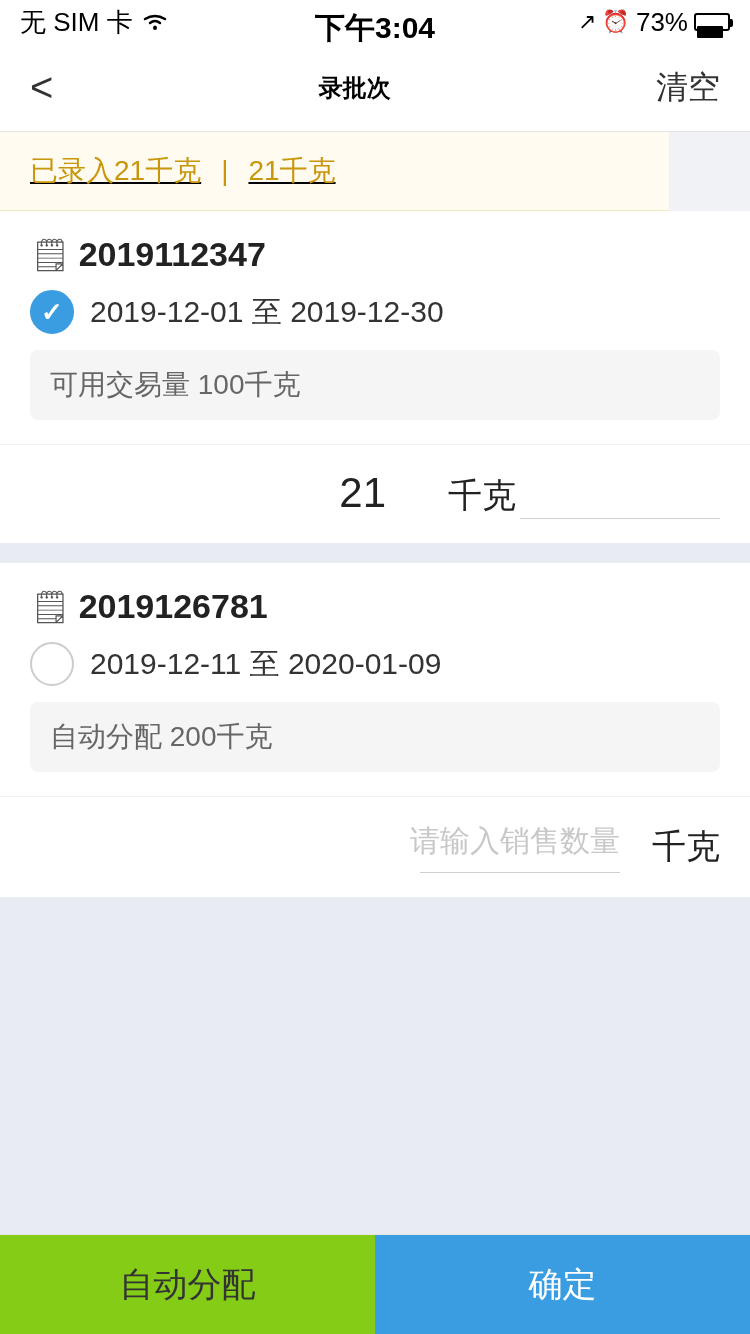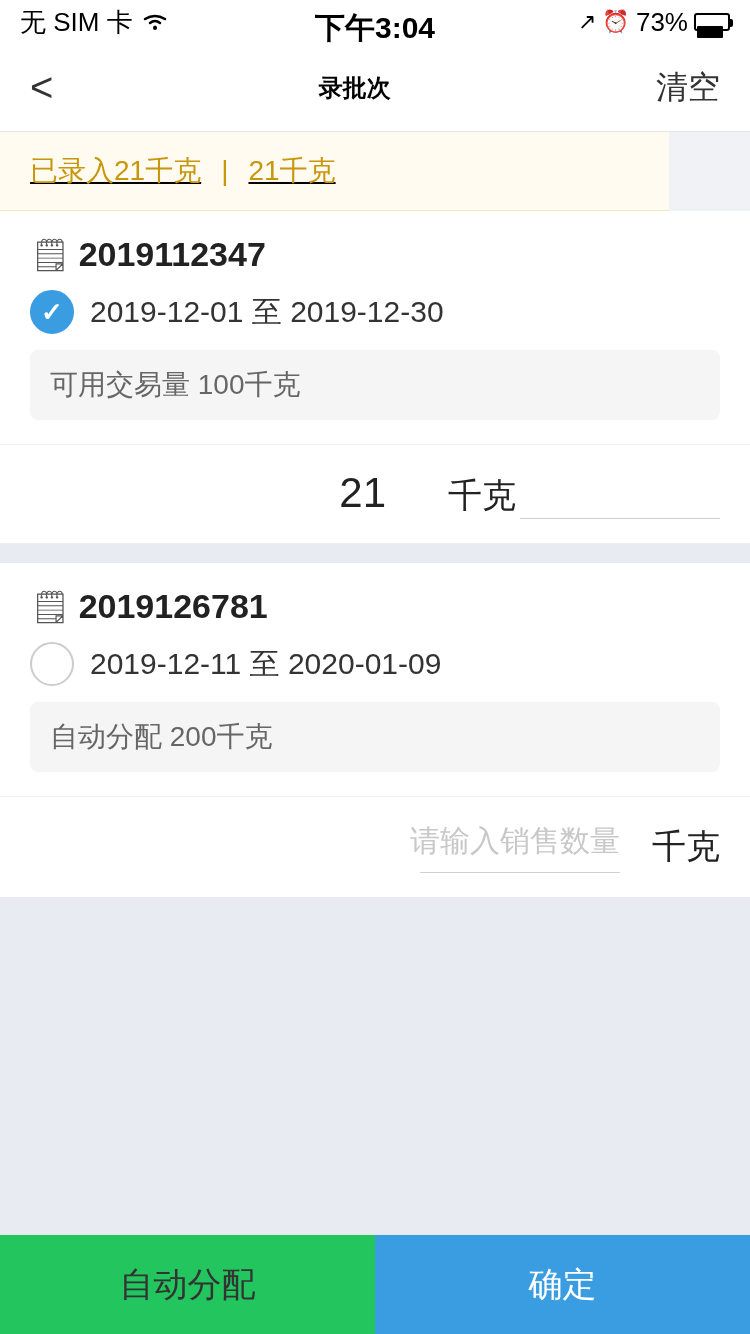--- a/index.html
+++ b/index.html
@@ -234,21 +234,21 @@
       background: #fff;
       border-top: 1px solid #e5e5e5;
     }
     .bottom-btn-left {
       flex: 1;
       display: flex;
       align-items: center;
       justify-content: center;
       font-size: 34px;
       color: #333;
-      background: #22c55e;
+      background: #84cc16;
       cursor: pointer;
       border: none;
       outline: none;
     }
     .bottom-btn-right {
       flex: 1;
       display: flex;
       align-items: center;
       justify-content: center;
       font-size: 34px;

